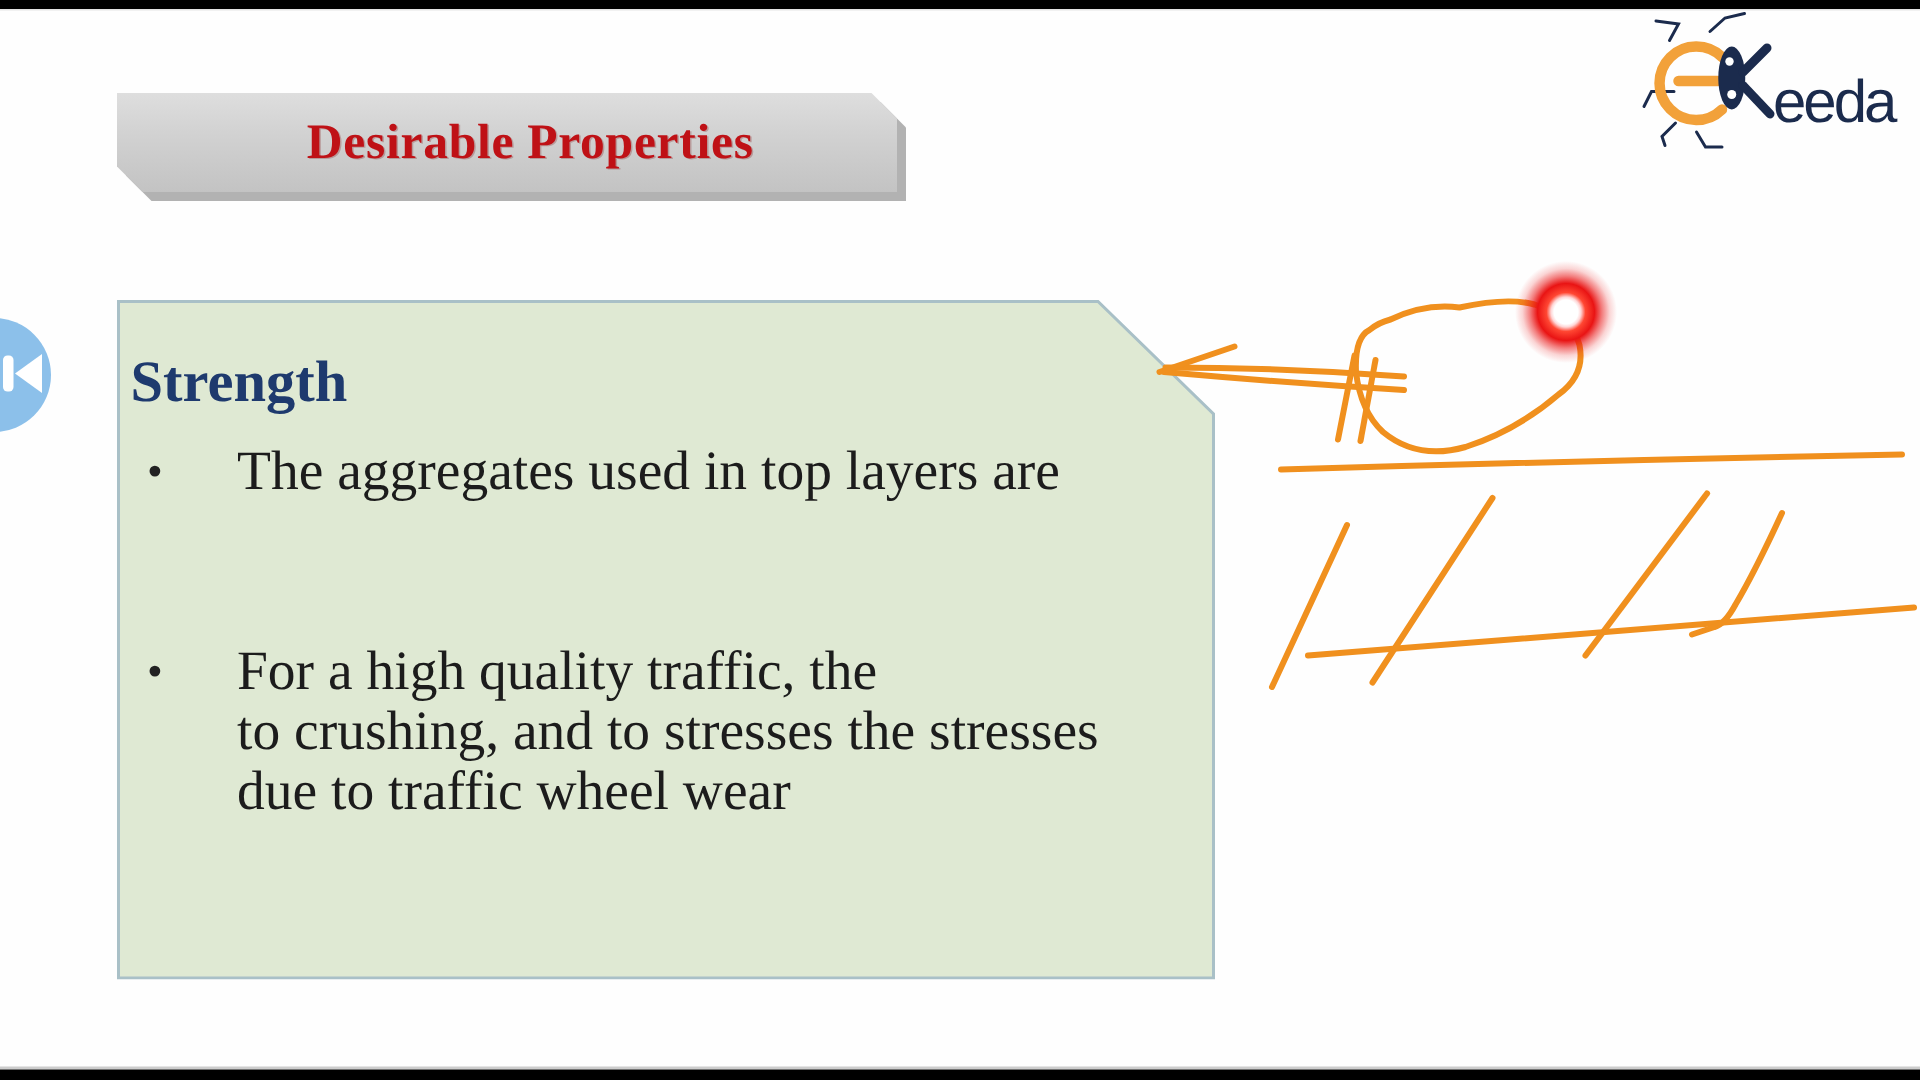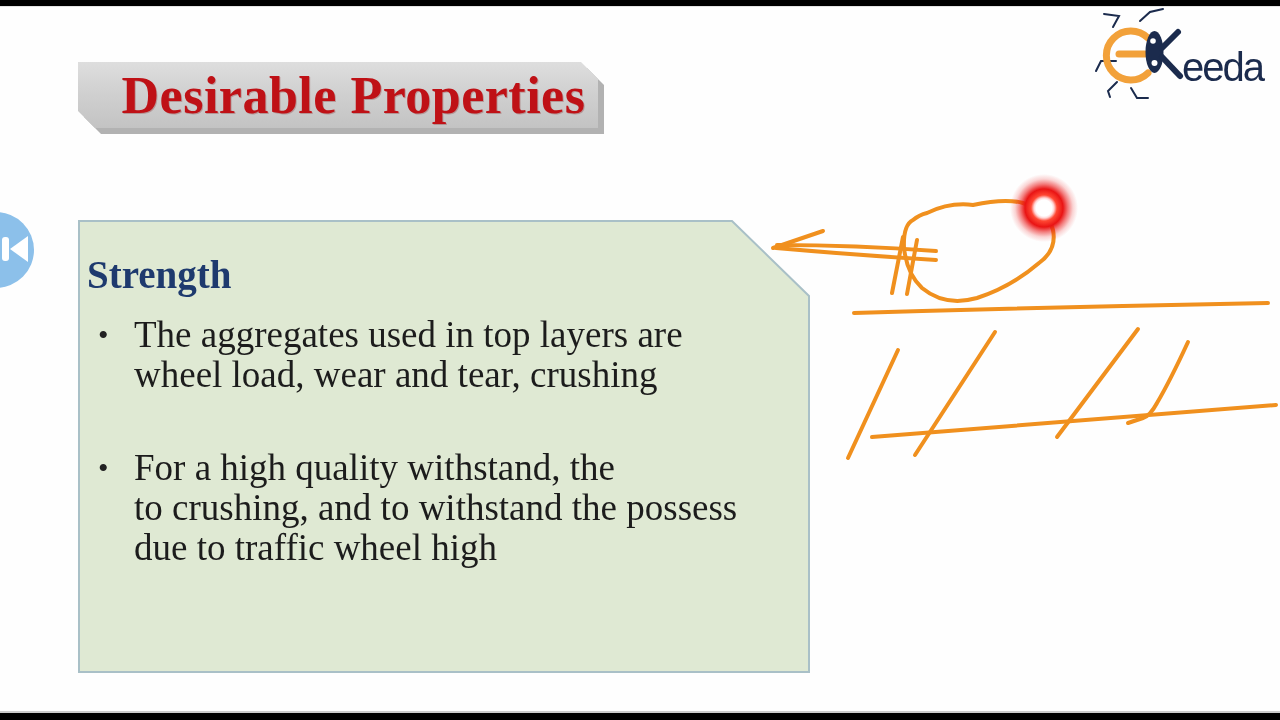--- a/index.html
+++ b/index.html
@@ -18,36 +18,36 @@
   .banner-shape{
     position:absolute;left:78px;top:62px;width:520px;height:66px;
     clip-path:polygon(0 0,calc(100% - 17px) 0,100% 17px,100% 100%,17px 100%,0 calc(100% - 17px));
   }
   #banner-shadow{transform:translate(6px,6px);background:#b2b2b2;}
   #banner{
     background:linear-gradient(180deg,#dedede 0%,#d2d2d2 40%,#c3c3c3 100%);
     display:flex;align-items:center;justify-content:center;
   }
   #banner-title{
-    color:#bf1116;font-size:52px;font-weight:bold;letter-spacing:.5px;
+    color:#bf1116;font-size:33px;font-weight:bold;letter-spacing:.5px;
     text-shadow:1px 1px 0 rgba(120,0,0,.25);white-space:nowrap;margin-left:31px;
   }
 
   
-  #card{position:absolute;left:78px;top:220px;width:732px;height:453px;}
+  #card{position:absolute;left:78px;top:200px;width:732px;height:453px;}
   #card svg.card-bg{position:absolute;left:0;top:0;}
   #card-heading{
     position:absolute;left:9px;top:32px;font-size:39px;font-weight:bold;
     color:#1e3a6e;white-space:nowrap;
   }
   .bullet{position:absolute;left:0;width:720px;}
   .bullet .dot{
     position:absolute;left:20px;top:0;font-size:30px;line-height:40px;color:#222;
   }
-  .bullet .lines{margin-left:56px;}
+  .bullet .lines{margin-left:80px;}
   .bullet .lines div{
     font-size:37px;line-height:40px;color:#1c1c1c;white-space:nowrap;
   }
   #bullet-1{top:95px;}
   #bullet-2{top:228px;}
 
   
   #sketch{position:absolute;left:760px;top:165px;}
 
   
@@ -119,30 +119,29 @@
       <polygon points="1,1 654,1 731,76 731,452 1,452" stroke-width="2" fill="#dfe9d3"></polygon>
       <polygon points="1,1 654,1 731,76 731,452 1,452" fill="none" stroke-width="2" stroke="#a9c0c7"></polygon>
     </svg>
 
     <div id="card-heading">Strength</div>
 
     <div id="bullet-1" class="bullet">
       <span class="dot">•</span>
       <div class="lines">
         <div>The aggregates used in top layers are</div>
-        <div>wheel load, wear and tear, crushing</div>
       </div>
     </div>
 
     <div id="bullet-2" class="bullet">
       <span class="dot">•</span>
       <div class="lines">
-        <div>For a high quality withstand, the</div>
-        <div>to crushing, and to withstand the possess</div>
-        <div>due to traffic wheel high</div>
+        <div>For a high quality traffic, the</div>
+        <div>to crushing, and to stresses the stresses</div>
+        <div>due to traffic wheel wear</div>
       </div>
     </div>
   </div>
 
   <svg id="sketch" width="520" height="315" viewBox="0 0 520 315">
     <g fill="none" stroke-width="4" stroke-linecap="round" stroke-linejoin="round" stroke="#f0901e">
 
       <path d="M 167 48 Q 190 37 213 40 Q 245 33 263 38 Q 288 46 293 65
                Q 297 85 279 98 Q 251 122 217 133 Q 185 142 162 123
                Q 147 109 144 83 Q 143 60 153 55 Q 159 50 167 48 Z"></path>

